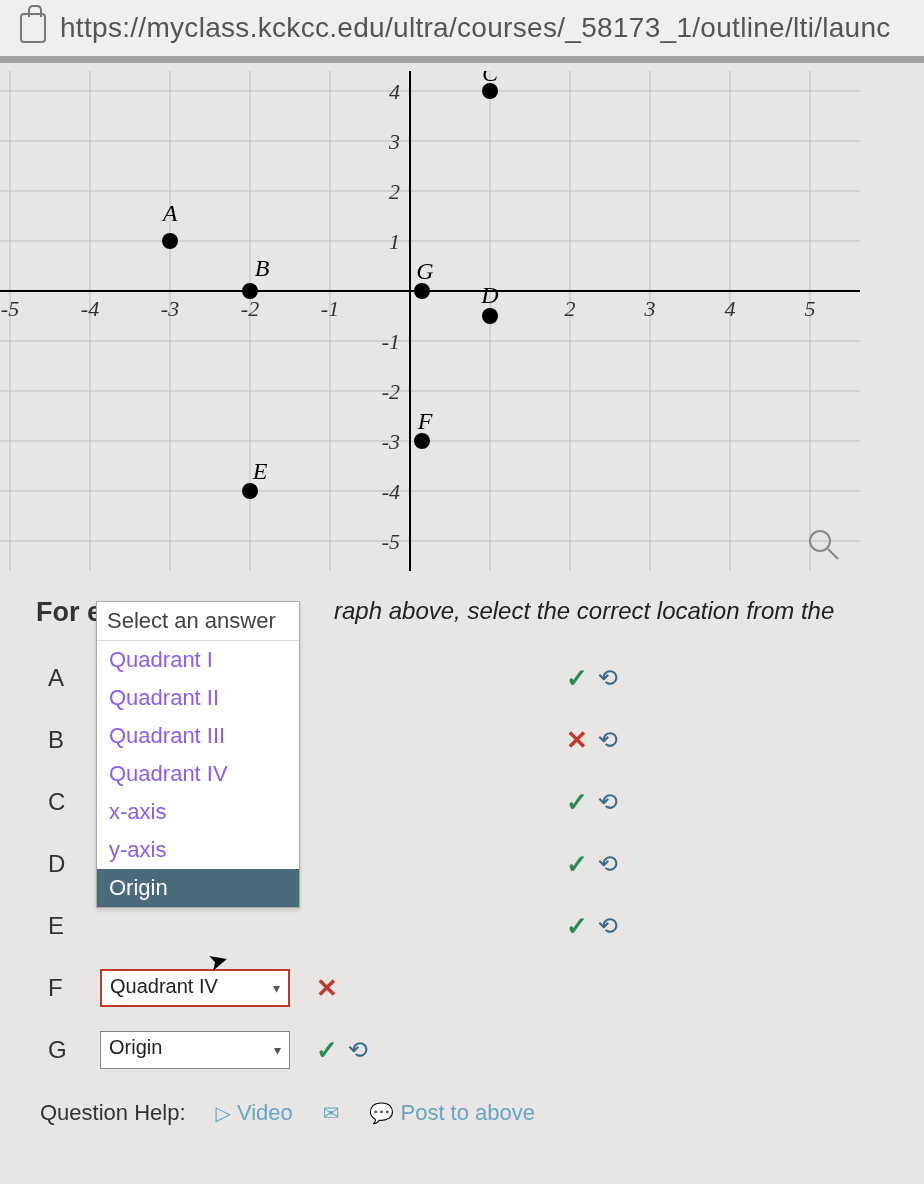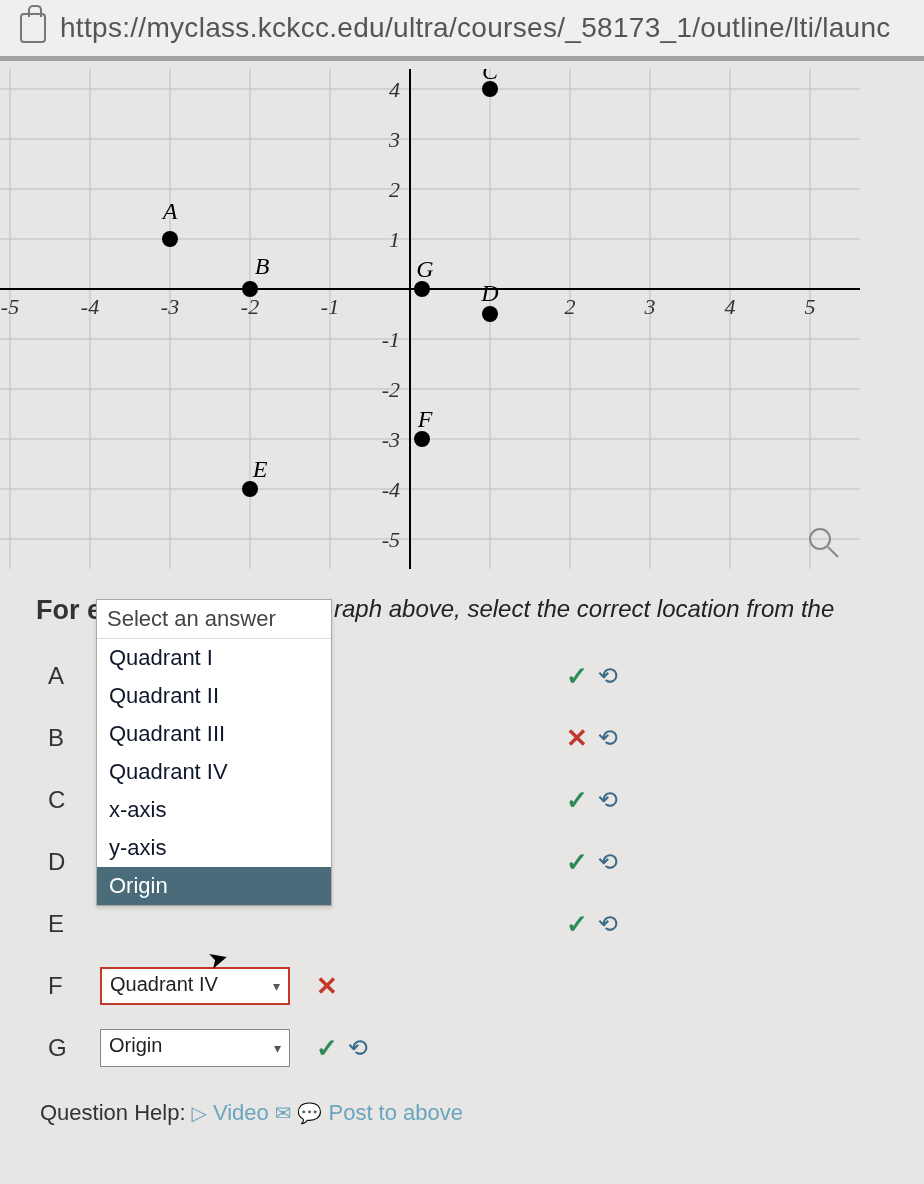--- a/index.html
+++ b/index.html
@@ -12,21 +12,21 @@
     position: relative;
   }
   .url-bar {
     display: flex;
     align-items: center;
     padding: 12px 20px;
     background: #f0efed;
     font-size: 28px;
     color: #555;
     gap: 14px;
-    border-bottom: 5px solid #a3a3a3;
+    border-bottom: 7px solid #a3a3a3;
   }
   .lock-box {
     width: 26px;
     height: 30px;
     border: 2px solid #777;
     border-radius: 4px;
     position: relative;
   }
   .lock-box::before {
     content: "";
@@ -66,35 +66,35 @@
     font-size: 24px;
     color: #222;
     white-space: nowrap;
     font-style: italic;
   }
 
   .dropdown-open {
     position: absolute;
     left: 72px;
     top: 4px;
-    width: 236px;
+    width: 204px;
     background: #fff;
     border: 1px solid #aaa;
     font-size: 22px;
     z-index: 5;
     box-shadow: 0 2px 4px rgba(0,0,0,0.15);
   }
   .dropdown-open .dd-header {
     padding: 6px 10px;
     color: #444;
     border-bottom: 1px solid #ddd;
   }
   .dropdown-open .dd-item {
     padding: 6px 12px;
-    color: #0f172a;
+    color: #8b5cf6;
     cursor: pointer;
   }
   .dropdown-open .dd-item.highlight {
     background: #4a6b7a;
     color: #fff;
   }
   .cursor-arrow {
     position: absolute;
     left: 184px; top: 350px;
     font-size: 24px;
@@ -153,21 +153,21 @@
   }
 
   .help-row {
     position: absolute;
     left: 40px;
     top: 1100px;
     font-size: 22px;
     color: #444;
     display: flex;
     align-items: center;
-    gap: 6px;
+    gap: 30px;
   }
   .help-label { color: #333; }
   .help-link {
     color: #6aa5bf;
     display: flex;
     align-items: center;
     gap: 6px;
     cursor: pointer;
   }
   .help-icon { font-size: 20px; }

